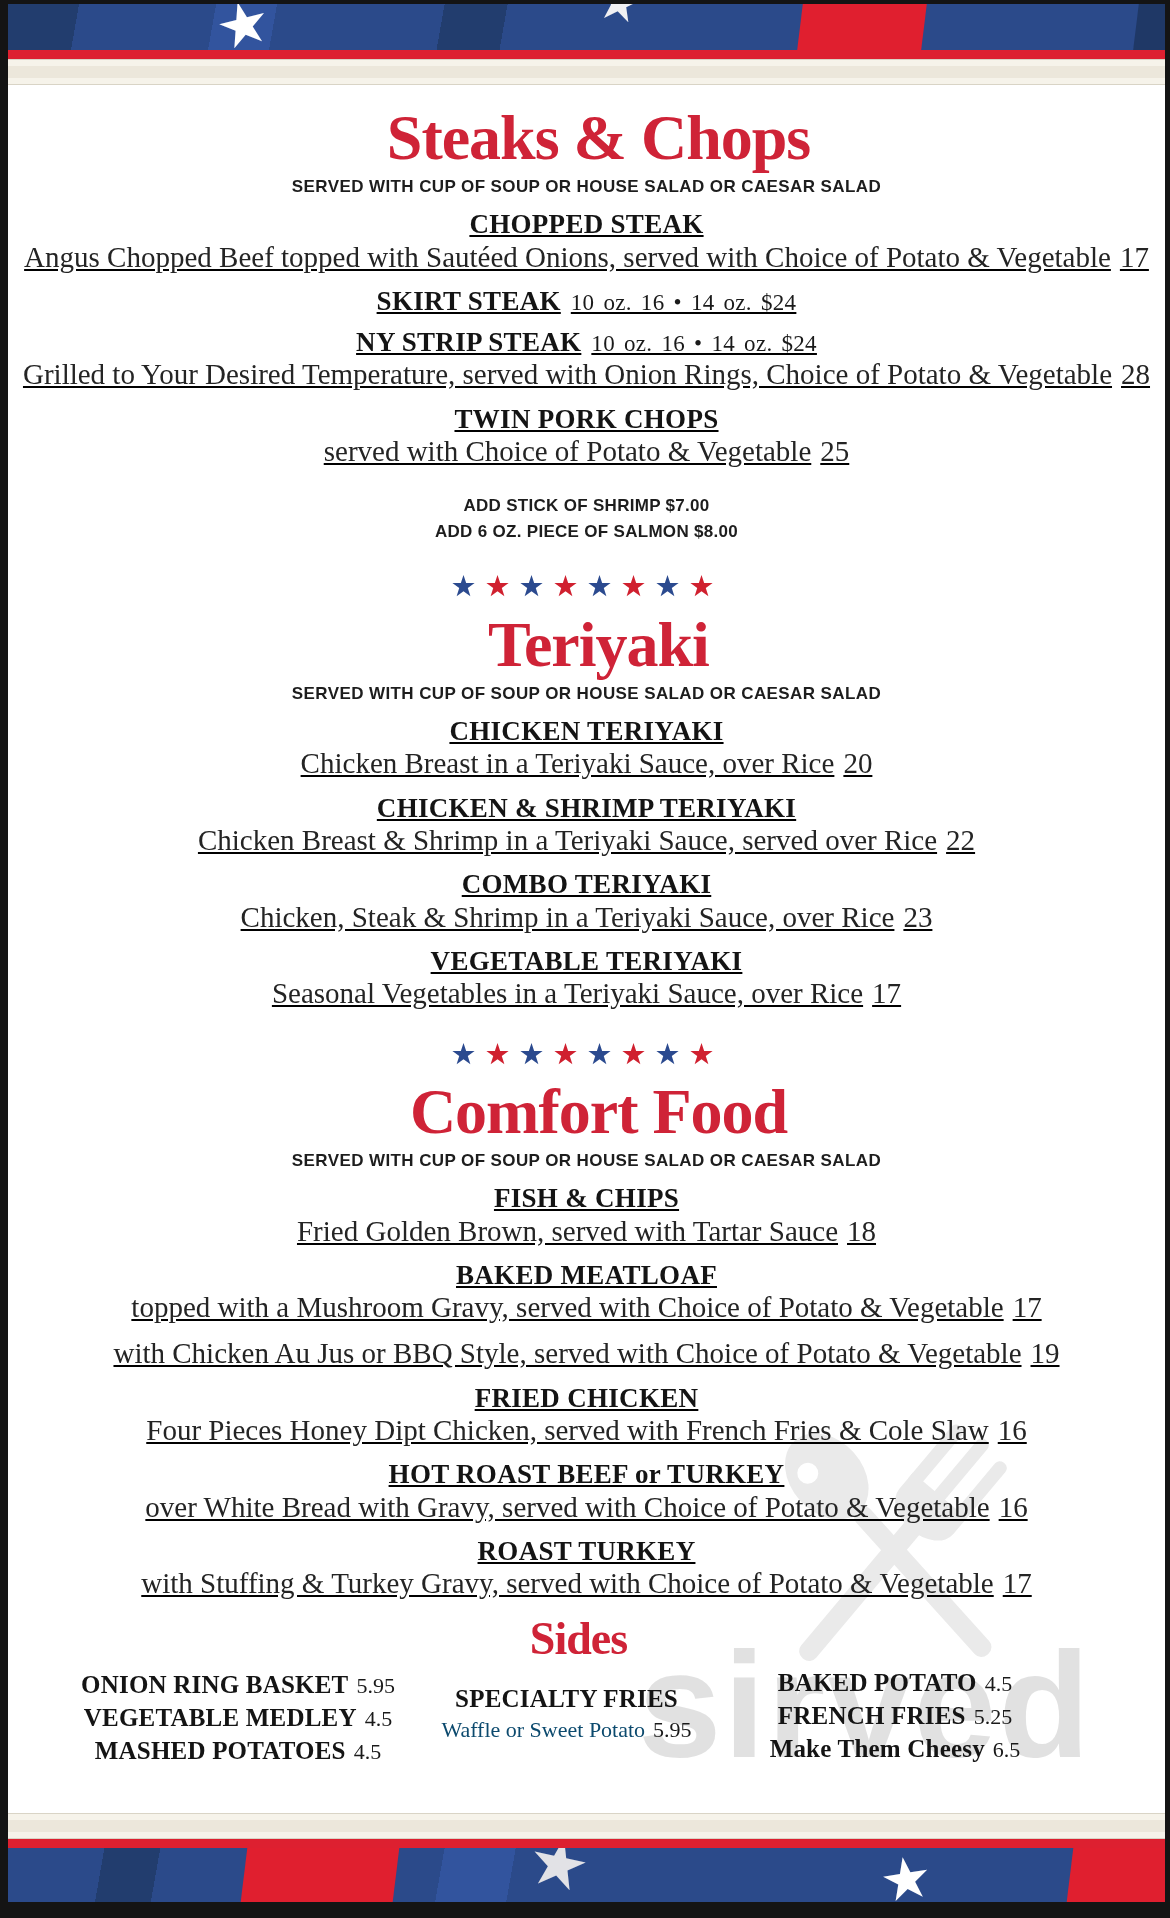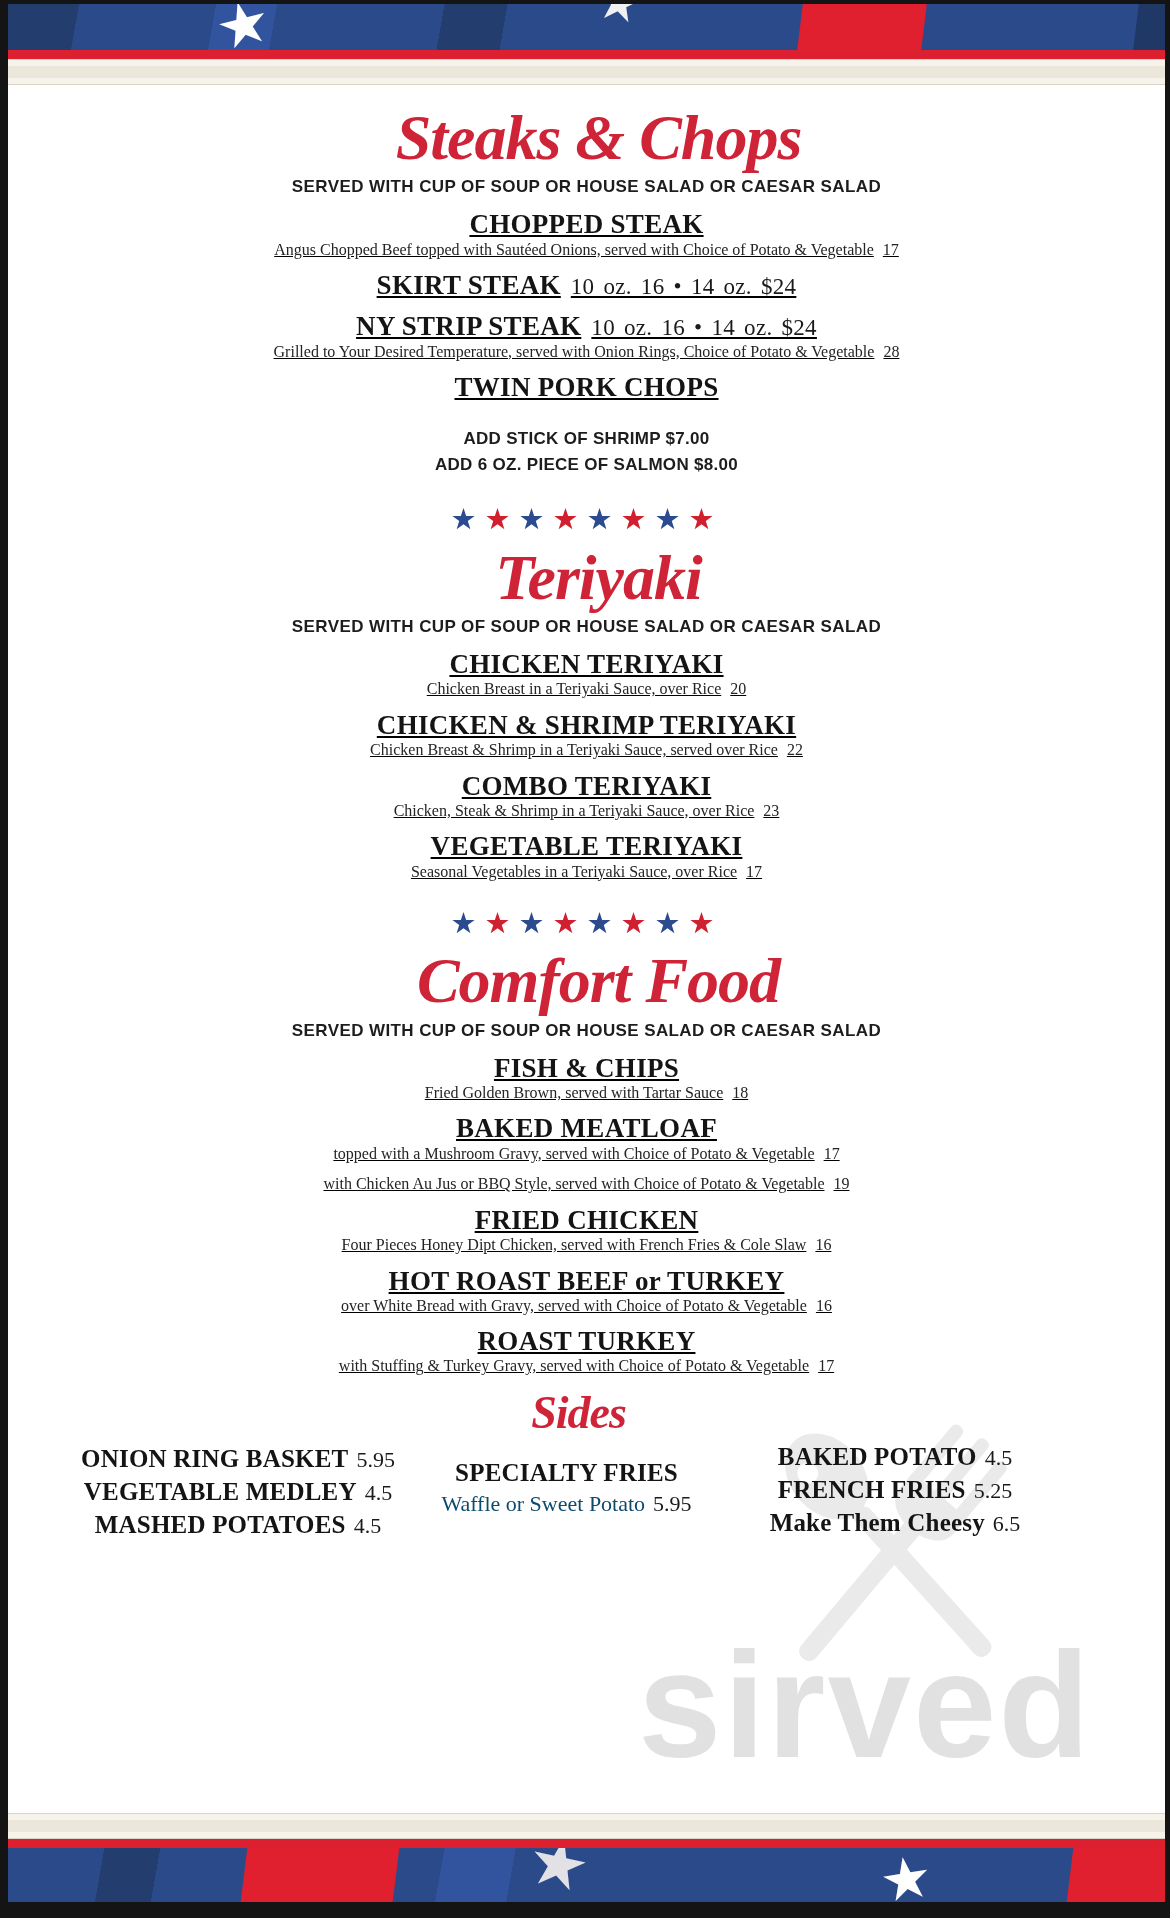--- a/index.html
+++ b/index.html
@@ -35,33 +35,33 @@
   .red-stripe{height:9px;background:#dd2030;flex:0 0 auto;}
   .beige-band{
     height:24px;flex:0 0 auto;background:#ece7db;
     border-top:1px solid #d9d4c6;border-bottom:1px solid #d9d4c6;
     box-shadow:inset 0 -6px 0 #f6f3ea, inset 0 6px 0 #f6f3ea;
   }
   
   .content{flex:1 1 auto;position:relative;text-align:center;padding-top:12px;overflow:hidden;}
   .inner{position:relative;z-index:2;}
   .script-title{
-    font-family:"Liberation Serif",serif;font-style:italic;font-weight:700;
+    font-family:"Liberation Serif",serif;font-weight:700;
     color:#cf2337;font-size:64px;line-height:1.02;margin:8px 0 0;letter-spacing:-1px;padding-left:24px;
   }
   .section-sub{
     font-family:"Liberation Sans",sans-serif;font-weight:700;font-size:17px;
     color:#1d1d1d;letter-spacing:.4px;margin:6px 0 2px;line-height:1.3;
   }
   .item{margin-top:11px;text-decoration:underline;}
   .item-name{
     font-weight:700;font-size:27px;color:#141414;letter-spacing:.3px;line-height:1.12;
   }
   .sizes{font-weight:400;font-size:23px;margin-left:10px;word-spacing:3px;color:#1a1a1a;}
-  .item-desc{font-size:16px;color:#242424;line-height:1.22;}
+  .item-desc{font-size:29px;color:#242424;line-height:1.22;}
   .price{margin-left:9px;}
   .addons{margin-top:24px;font-family:"Liberation Sans",sans-serif;font-weight:700;
     font-size:17px;color:#1d1d1d;line-height:1.5;letter-spacing:.3px;}
   .star-row{margin:26px 0 2px;font-size:29px;letter-spacing:8px;line-height:1.15;
     font-family:"DejaVu Sans",sans-serif;}
   .star-row .b{color:#2b4a8f;} .star-row .r{color:#d0202f;}
   
   .sides{margin-top:14px;display:flex;align-items:flex-start;text-align:center;}
   .sides-col{line-height:1.32;}
   .sides-left{flex:0 0 340px;margin-left:60px;padding-top:52px;}
@@ -124,20 +124,21 @@
         </div>
         <div class="item">
           <div class="item-name"><span>SKIRT STEAK</span><span class="sizes">10 oz. 16 • 14 oz. $24</span></div>
         </div>
         <div class="item">
           <div class="item-name"><span>NY STRIP STEAK</span><span class="sizes">10 oz. 16 • 14 oz. $24</span></div>
           <div class="item-desc"><span>Grilled to Your Desired Temperature, served with Onion Rings, Choice of Potato &amp; Vegetable</span><span class="price">28</span></div>
         </div>
         <div class="item">
           <div class="item-name"><span>TWIN PORK CHOPS</span></div>
+          <div class="item-desc"><span>served with Choice of Potato &amp; Vegetable</span><span class="price">25</span></div>
         </div>
 
         <div class="addons">
           <div>ADD STICK OF SHRIMP $7.00</div>
           <div>ADD 6 OZ. PIECE OF SALMON $8.00</div>
         </div>
       </div>
 
       <div class="star-row">
         <span class="b">★</span><span class="r">★</span><span class="b">★</span><span class="r">★</span><span class="b">★</span><span class="r">★</span><span class="b">★</span><span class="r">★</span>

